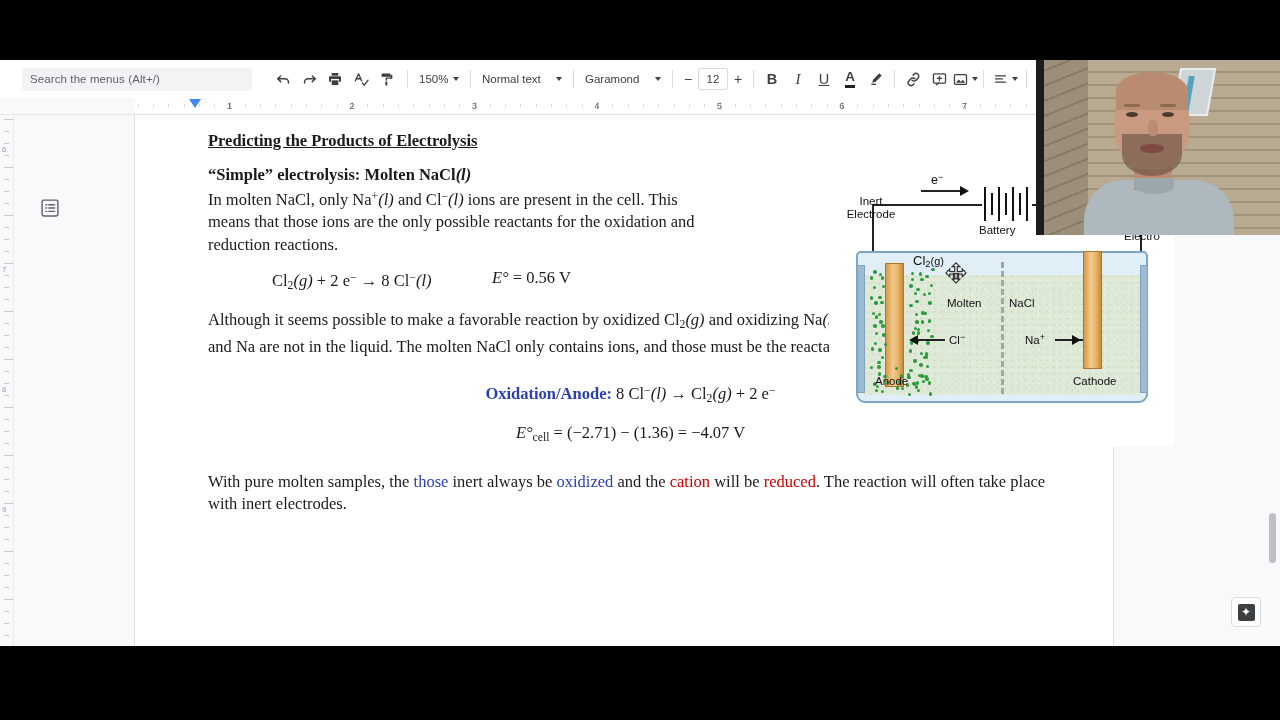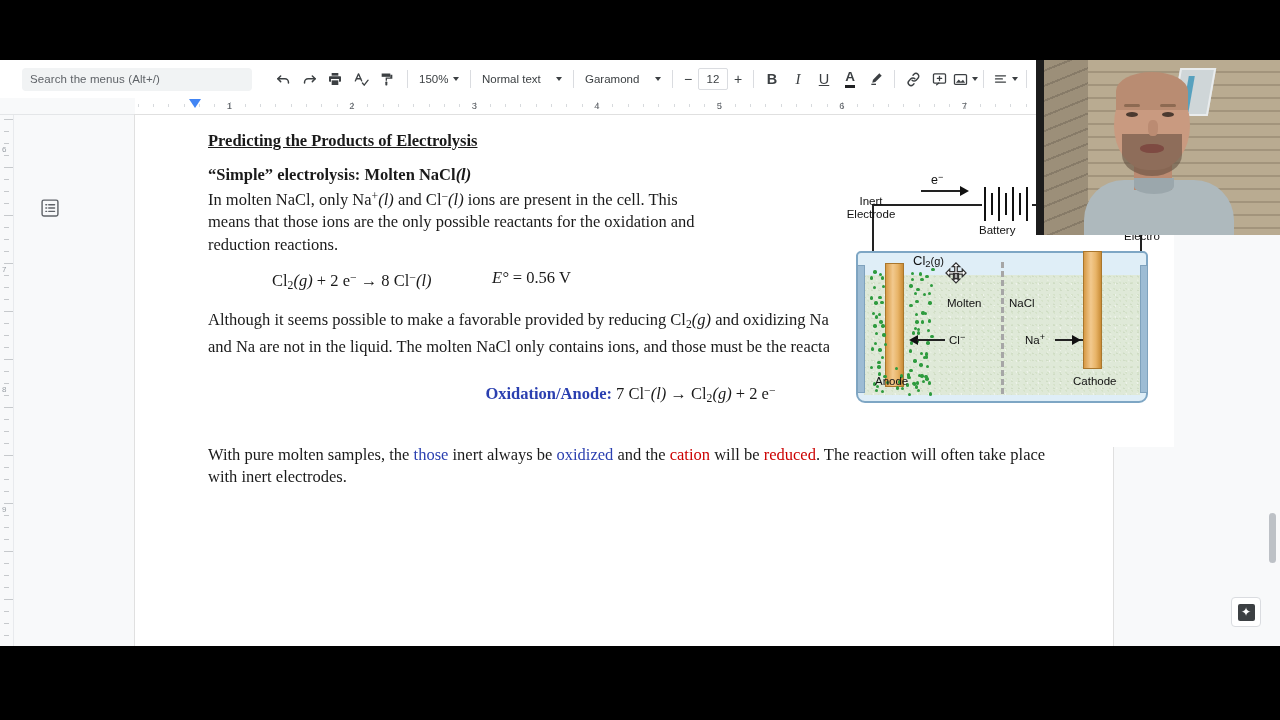--- a/index.html
+++ b/index.html
@@ -592,34 +592,37 @@
               <div class="eqleft">
                 <span>Cl</span><sub>2</sub><span class="it">(g)</span><span> + 2 e</span><sup>−</sup><span> → 8 Cl</span><sup>−</sup><span class="it">(l)</span>
               </div>
               <div><span class="it">E°</span><span> = 0.56 V</span></div>
             </div>
           </div>
 
           <div class="gap"></div>
 
           <p class="para">
-            <span>Although it seems possible to make a favorable provided by reducing Cl</span><sub>2</sub><span class="it">(g)</span><span> and oxidizing Na</span><span class="it">(s)</span><span>, we need to remember that Cl</span><sub>2</sub><span> and Na are not in the liquid. The molten NaCl only contains ions, and those must be the reactants of the redox reaction.</span>
+            <span>Although it seems possible to make a favorable reaction by oxidized Cl</span><sub>2</sub><span class="it">(g)</span><span> and oxidizing Na</span><span class="it">(s)</span><span>, we need to remember that Cl</span><sub>2</sub><span> and Na are not in the liquid. The molten NaCl only contains ions, and those must be the reactants of the redox reaction.</span>
           </p>
 
           <div class="gap"></div>
           <div class="gap"></div>
 
           <div class="center">
-            <span class="bl" style="font-weight:700;text-align:center;">Oxidation/Anode:</span><span> 7 Cl</span><sup>−</sup><span class="it">(l)</span><span> → Cl</span><sub>2</sub><span class="it">(g)</span><span> + 2 e</span><sup>−</sup>
+            <span class="bl" style="font-weight:700;text-align:center;">Oxidation/Anode:</span><span> 8 Cl</span><sup>−</sup><span class="it">(l)</span><span> → Cl</span><sub>2</sub><span class="it">(g)</span><span> + 2 e</span><sup>−</sup>
           </div>
 
 
           <div class="gap"></div>
 
 
+          <div class="center">
+            <span class="it">E°</span><sub>cell</sub><span> = (−2.71) − (1.36) = −4.07 V</span>
+          </div>
 
           <div class="gap"></div>
           <div class="gap"></div>
 
           <p class="para">
             <span>With pure molten samples, the </span><span class="bl">those</span><span> inert always be </span><span class="bl">oxidized</span><span> and the </span><span class="rd">cation</span><span> will be </span><span class="rd">reduced</span><span>. The reaction will often take place with inert electrodes.</span>
           </p>
 
         </div>
 

